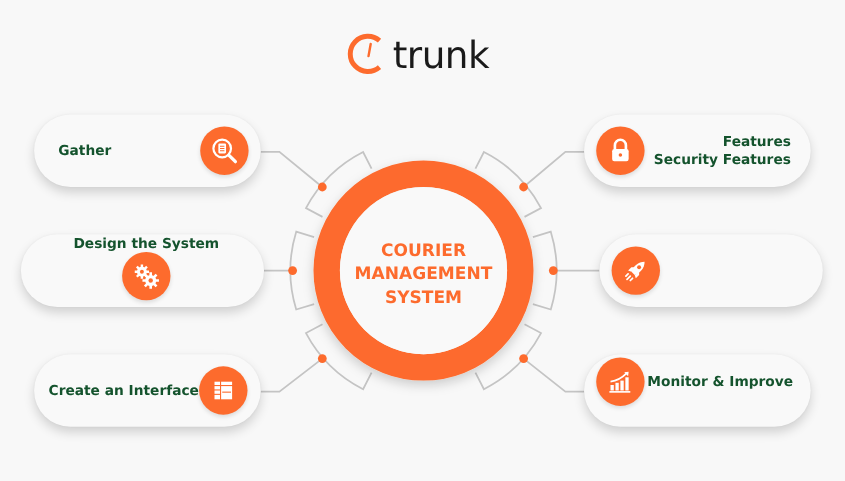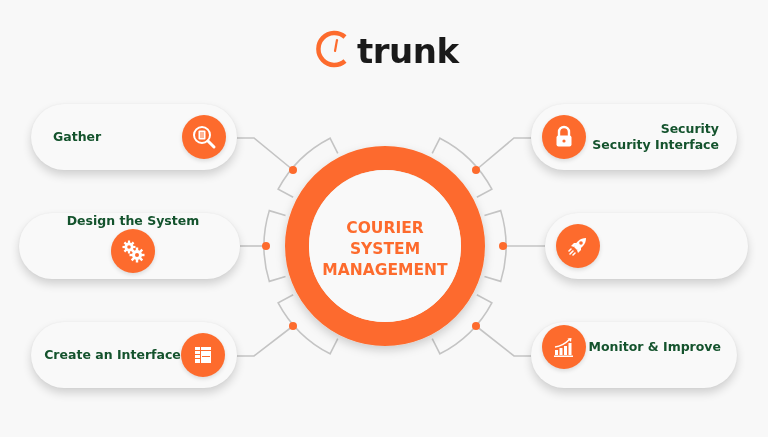--- a/index.html
+++ b/index.html
@@ -1,17 +1,17 @@
 <!DOCTYPE html>
 <html><head>
 <meta charset="utf-8">
 <style>
   html,body{margin:0;padding:0;}
   body{width:768px;height:437px;background:#f8f8f8;position:relative;overflow:hidden;font-family:"DejaVu Sans","Liberation Sans",sans-serif;}
-  .logo{position:absolute;left:315px;top:28px;height:46px;display:flex;align-items:center;font-weight:bold;}
+  .logo{position:absolute;left:315px;top:28px;height:46px;display:flex;align-items:center;}
   .logo-text{font-family:"DejaVu Sans","Liberation Sans",sans-serif;font-size:34px;color:#1a1a1a;letter-spacing:-0.5px;margin-left:2px;line-height:1;}
   svg.bg{position:absolute;left:0;top:0;}
   .pill{position:absolute;background:#f9f9f9;border-radius:34px;box-shadow:0 5px 10px rgba(0,0,0,0.16),0 0 2px rgba(0,0,0,0.05);display:flex;align-items:center;box-sizing:border-box;}
   .pill .label{font-weight:bold;font-size:12.5px;color:#14532d;line-height:16px;}
   .pill.left{justify-content:space-between;}
   .pill.right{justify-content:space-between;}
   .pill.right .label{text-align:right;}
   .circ{width:44px;height:44px;border-radius:50%;background:#fd6b2d;display:flex;align-items:center;justify-content:center;flex-shrink:0;box-shadow:0 2px 4px rgba(0,0,0,0.12);}
   .center-text{position:absolute;left:300px;top:218px;width:170px;text-align:center;color:#fd6b2d;font-weight:bold;font-size:15.5px;line-height:21px;}
 </style>
@@ -66,22 +66,22 @@
     <svg width="40" height="40" viewBox="0 0 40 40">
       <path d="M 30 8 A 16 16 0 1 0 30 32" fill="none" stroke="#fd6b2d" stroke-width="4.5" stroke-linecap="butt"></path>
       <line x1="22" y1="11" x2="20" y2="22" stroke="#fd6b2d" stroke-width="2.2" stroke-linecap="round"></line>
     </svg>
   </span>
   <span class="logo-text">trunk</span>
 </div>
 
 <div class="center-text">
   <div>COURIER</div>
+  <div>MANAGEMENT</div>
   <div>SYSTEM</div>
-  <div>MANAGEMENT</div>
 </div>
 
 <div class="pill left" style="left:31px;top:104px;width:206px;height:66px;padding:0 11px 0 22px;">
   <div class="label">
     <div>Gather</div>
   </div>
   <div class="circ">
     <svg width="26" height="26" viewBox="0 0 26 26">
         <circle cx="11" cy="11" r="8" fill="none" stroke="#fff" stroke-width="2"></circle>
         <rect x="7.5" y="6.5" width="7" height="9" rx="1" fill="#fff"></rect>
@@ -144,22 +144,22 @@
 
 <div class="pill right" style="left:531px;top:104px;width:206px;height:66px;padding:0 18px 0 11px;">
   <div class="circ">
     <svg width="22" height="24" viewBox="0 0 22 24">
         <path d="M6 11 V7 a5 5 0 0 1 10 0 V11" fill="none" stroke="#fff" stroke-width="2.4"></path>
         <rect x="3.5" y="10.5" width="15" height="11" rx="2" fill="#fff"></rect>
         <circle cx="11" cy="16" r="1.6" fill="#fd6b2d"></circle>
       </svg>
   </div>
   <div class="label">
-    <div>Security</div>
-    <div>Security Interface</div>
+    <div>Features</div>
+    <div>Security Features</div>
   </div>
 </div>
 
 <div class="pill right" style="left:545px;top:213px;width:203px;height:66px;padding:0 18px 0 11px;">
   <div class="circ">
     <svg width="24" height="24" viewBox="0 0 24 24">
         <path d="M20 4 C14 4 10 8 8 13 L11 16 C16 14 20 10 20 4 Z" fill="#fff"></path>
         <circle cx="15" cy="9" r="1.8" fill="#fd6b2d"></circle>
         <path d="M8 13 L5 12 L8 9 L11 9" fill="#fff"></path>
         <path d="M11 16 L12 19 L15 16 L15 13" fill="#fff"></path>

